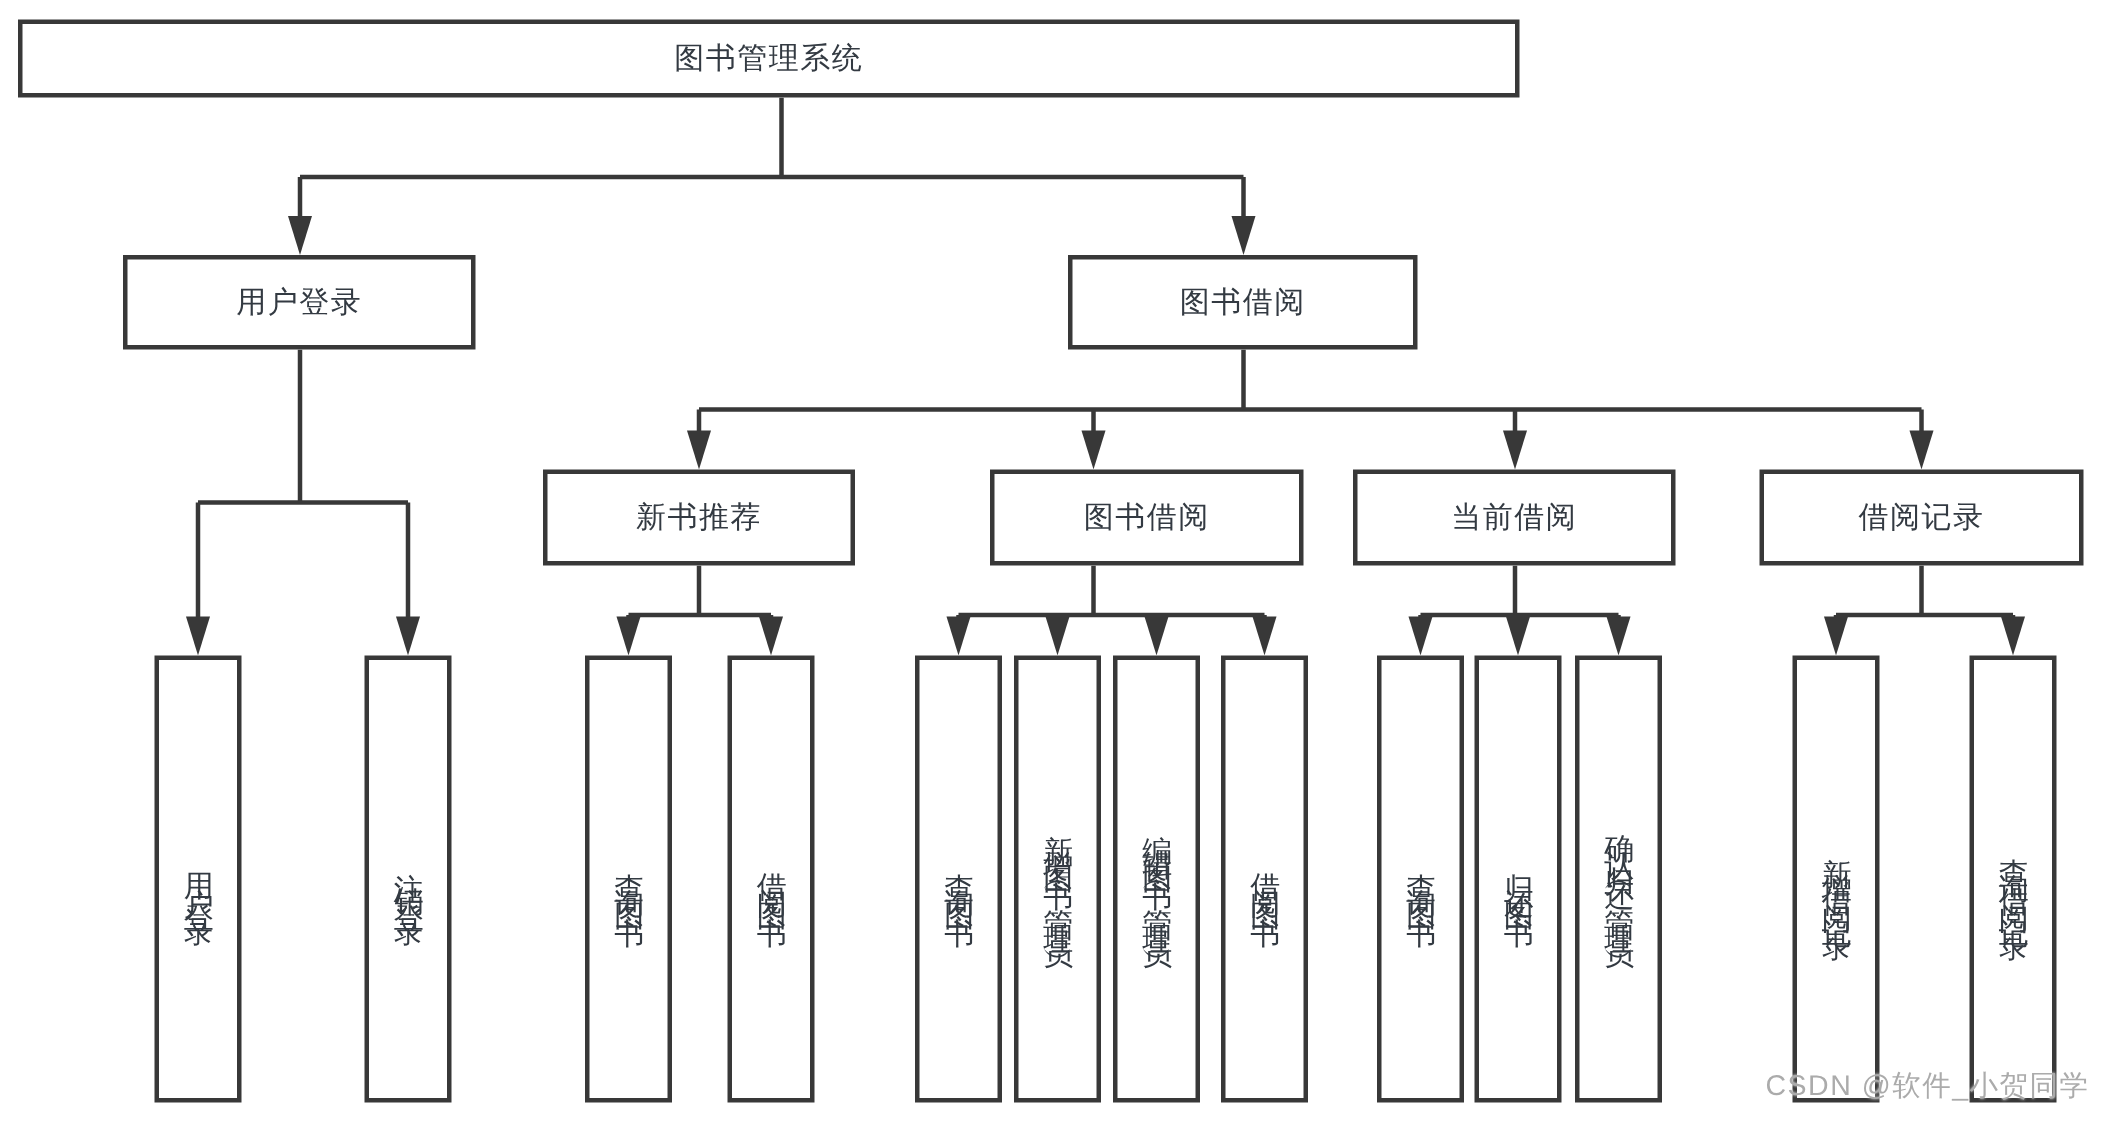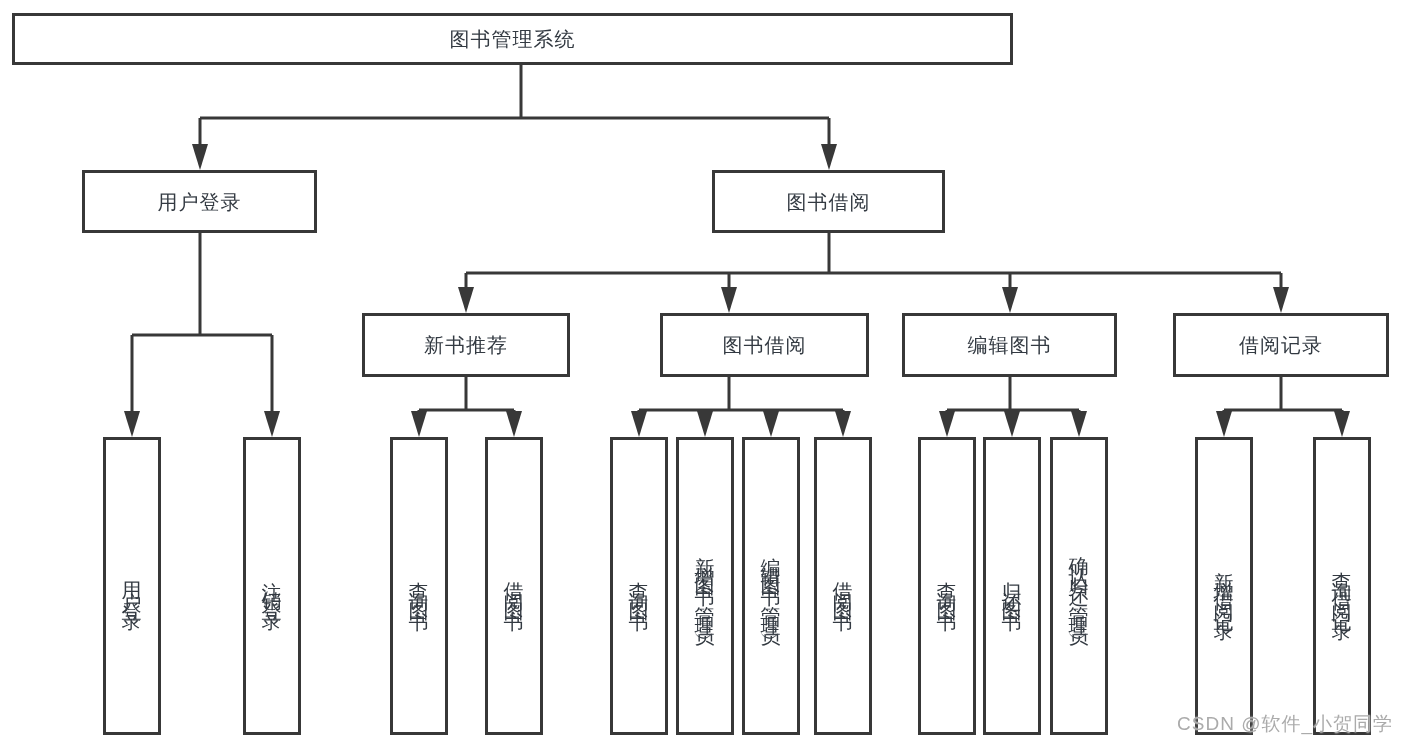--- a/index.html
+++ b/index.html
@@ -90,21 +90,21 @@
     <polygon points="1342,437 1334,411 1350,411" fill="#383838" stroke="none"></polygon>
   </svg>
 
   <div class="node" style="left:12px;top:13px;width:1001px;height:52px;">图书管理系统</div>
 
   <div class="node" style="left:82px;top:170px;width:235px;height:63px;">用户登录</div>
   <div class="node" style="left:712px;top:170px;width:233px;height:63px;">图书借阅</div>
 
   <div class="node" style="left:362px;top:313px;width:208px;height:64px;">新书推荐</div>
   <div class="node" style="left:624px;top:313px;width:209px;height:64px;margin-left:36px;">图书借阅</div>
-  <div class="node" style="left:902px;top:313px;width:215px;height:64px;">编辑图书</div>
+  <div class="node" style="left:902px;top:313px;width:215px;height:64px;">当前借阅</div>
   <div class="node" style="left:1173px;top:313px;width:216px;height:64px;">借阅记录</div>
 
   <div class="node leaf" style="left:103px;top:437px;width:58px;height:298px;">用户登录</div>
   <div class="node leaf" style="left:243px;top:437px;width:58px;height:298px;">注销登录</div>
 
   <div class="node leaf" style="left:390px;top:437px;width:58px;height:298px;">查询图书</div>
   <div class="node leaf" style="left:485px;top:437px;width:58px;height:298px;">借阅图书</div>
 
   <div class="node leaf" style="left:610px;top:437px;width:58px;height:298px;">查询图书</div>
   <div class="node leaf" style="left:676px;top:437px;width:58px;height:298px;">新增图书（管理员）</div>

